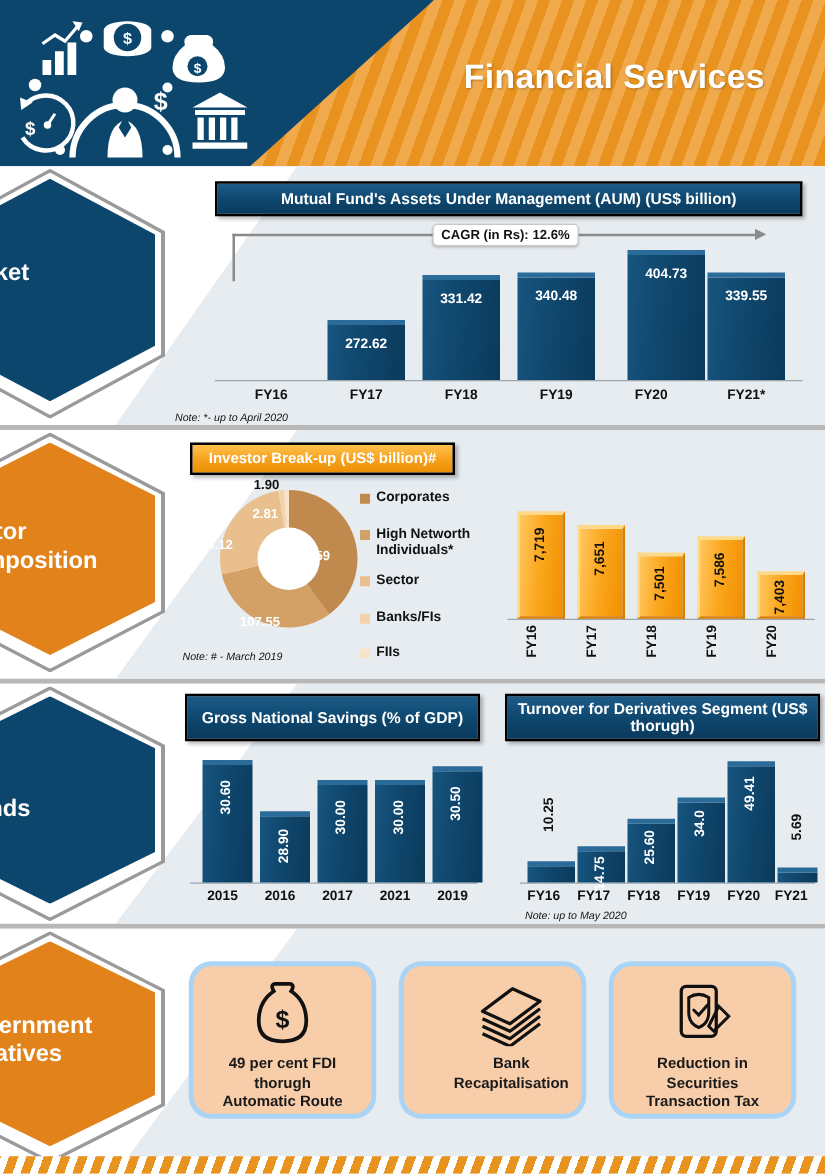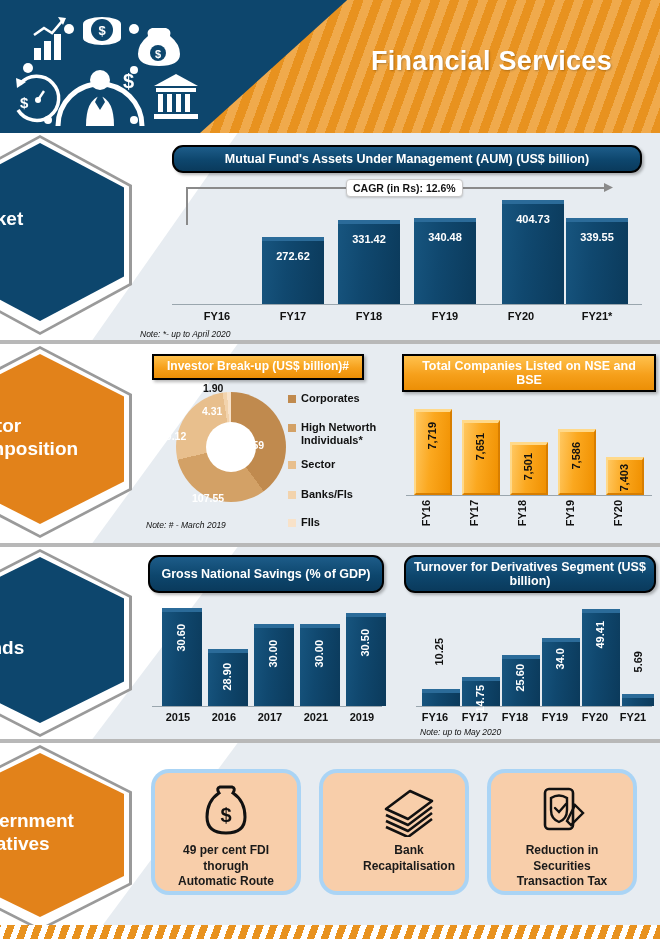--- a/index.html
+++ b/index.html
@@ -56,21 +56,21 @@
     padding-left:6px; white-space:pre-line;
   }
 
   
   .chart-title {
     position:absolute; color:#fff; font-weight:bold; text-align:center;
     display:flex; align-items:center; justify-content:center;
     border:2px solid #000; font-size:12.5px; line-height:1.15;
     box-shadow: 2px 2px 3px rgba(0,0,0,.28);
   }
-  .ct-blue { background: linear-gradient(180deg,#1d5c89 0%, #0d466d 55%, #0a3a5c 100%); border-radius: 11px; }
+  .ct-blue { background: linear-gradient(180deg,#1d5c89 0%, #0d466d 55%, #0a3a5c 100%); }
   .ct-orange { background: linear-gradient(180deg,#ffc14d 0%, #f6a01b 55%, #ec8f06 100%); }
 
   
   .chartbox { position:absolute; }
   .axis { position:absolute; left:0; bottom:0; height:1px; background:#9aa6ae; width:100%; }
   .bar {
     position:absolute; bottom:1px;
     background: linear-gradient(95deg,#17557f 0%, #10486f 40%, #0b3a5b 100%);
     border-top:4px solid #2b6b99;
   }
@@ -224,21 +224,21 @@
     <div class="cagr-line" style="left:186px; top:54px; width:1.5px; height:38px;"></div>
     <div class="cagr-line" style="left:186px; top:54px; width:424px; height:1.5px;"></div>
     <svg style="position:absolute; left:604px; top:49px;" width="12" height="12">
       <path d="M0 1 L9 5.5 L0 10 Z" fill="#8a8a8a"></path>
     </svg>
     <div class="cagr-box" style="left:346px; top:46px;">CAGR (in Rs): 12.6%</div>
 
     <div class="chartbox" style="left:172px; top:62px; width:470px; height:110px;">
       <div class="axis"></div>
 
-      <div class="bar" style="left:90px; width:62px; height:67px;">
+      <div class="bar" style="left:90px; width:62px; height:48px;">
         <div class="bar-val" style="top:9px;">272.62</div>
       </div>
       <div class="bar" style="left:166px; width:62px; height:84px;">
         <div class="bar-val" style="top:9px;">331.42</div>
       </div>
       <div class="bar" style="left:242px; width:62px; height:86px;padding-left:44px;">
         <div class="bar-val" style="top:9px;">340.48</div>
       </div>
       <div class="bar" style="left:318px; width:62px; height:104px;margin-left:12px;">
         <div class="bar-val" style="top:9px;">404.73</div>
@@ -277,21 +277,21 @@
                    #c08a4e 0deg 143.5deg,
                    #d3a166 143.5deg 256.5deg,
                    #e8bf8d 256.5deg 351.2deg,
                    #f2d3ad 351.2deg 355.7deg,
                    #f8e2c9 355.7deg 360deg);">
       <div class="donut-hole" style="left:30px; top:30px; width:50px; height:50px;"></div>
     </div>
     <div class="donut-lbl" style="left:232px; top:95px; color:#fff;">136.59</div>
     <div class="donut-lbl" style="left:192px; top:148px; color:#fff;">107.55</div>
     <div class="donut-lbl" style="left:160px; top:86px; color:#fff;">90.12</div>
-    <div class="donut-lbl" style="left:202px; top:61px; color:#fff;">4.31</div>
+    <div class="donut-lbl" style="left:202px; top:61px; color:#fff;">2.81</div>
     <div class="donut-lbl" style="left:203px; top:38px; color:#111;">1.90</div>
 
     <div class="legend" style="left:288px; top:48px; width:100px; height:130px;">
       <div class="legend-item" style="top:0px;">
         <span class="legend-sw" style="background:#c08a4e;"></span>
         <span class="legend-tx">Corporates</span>
       </div>
       <div class="legend-item" style="top:29px;">
         <span class="legend-sw" style="background:#d3a166;"></span>
         <span class="legend-tx">High Networth Individuals*</span>
@@ -305,21 +305,20 @@
         <span class="legend-tx">Banks/FIs</span>
       </div>
       <div class="legend-item" style="top:124px;">
         <span class="legend-sw" style="background:#f8e2c9;"></span>
         <span class="legend-tx">FIIs</span>
       </div>
     </div>
 
     <div class="note" style="left:146px; top:176px;text-align:center;">Note: # - March 2019</div>
 
-    <div class="chart-title ct-orange" style="left:402px; top:10px; width:254px; height:38px; font-size:12.5px; padding:0 8px;">Total Companies Listed on NSE and BSE</div>
 
     <div class="chartbox" style="left:406px; top:56px; width:246px; height:96px;">
       <div class="axis"></div>
       <div class="bar bar-orange" style="left:8px; width:38px; height:86px;">
         <div class="bar-val-vert onorange" style="top:10px;">7,719</div>
       </div>
       <div class="bar bar-orange" style="left:56px; width:38px; height:75px;">
         <div class="bar-val-vert onorange" style="top:10px;">7,651</div>
       </div>
       <div class="bar bar-orange" style="left:104px; width:38px; height:53px;">
@@ -370,21 +369,21 @@
       <div class="bar" style="left:194px; width:40px; height:93px;">
         <div class="bar-val-vert" style="top:12px;">30.50</div>
       </div>
     </div>
     <div class="cat" style="left:156px; top:164px; width:44px;">2015</div>
     <div class="cat" style="left:202px; top:164px; width:44px;">2016</div>
     <div class="cat" style="left:248px; top:164px; width:44px;">2017</div>
     <div class="cat" style="left:294px; top:164px; width:44px;">2021</div>
     <div class="cat" style="left:340px; top:164px; width:44px;">2019</div>
 
-    <div class="chart-title ct-blue" style="left:404px; top:8px; width:252px; height:38px;">Turnover for Derivatives Segment (US$ billion)</div>
+    <div class="chart-title ct-blue" style="left:404px; top:8px; width:252px; height:38px;">Turnover for Derivatives Segment (US$ thorugh)</div>
 
     <div class="chartbox" style="left:416px; top:56px; width:236px; height:104px;">
       <div class="axis"></div>
       <div class="bar" style="left:6px; width:38px; height:17px;"></div>
       <div class="bar" style="left:46px; width:38px; height:29px;">
         <div class="bar-val-vert" style="top:4px;">14.75</div>
       </div>
       <div class="bar" style="left:86px; width:38px; height:51px;">
         <div class="bar-val-vert" style="top:5px;">25.60</div>
       </div>

